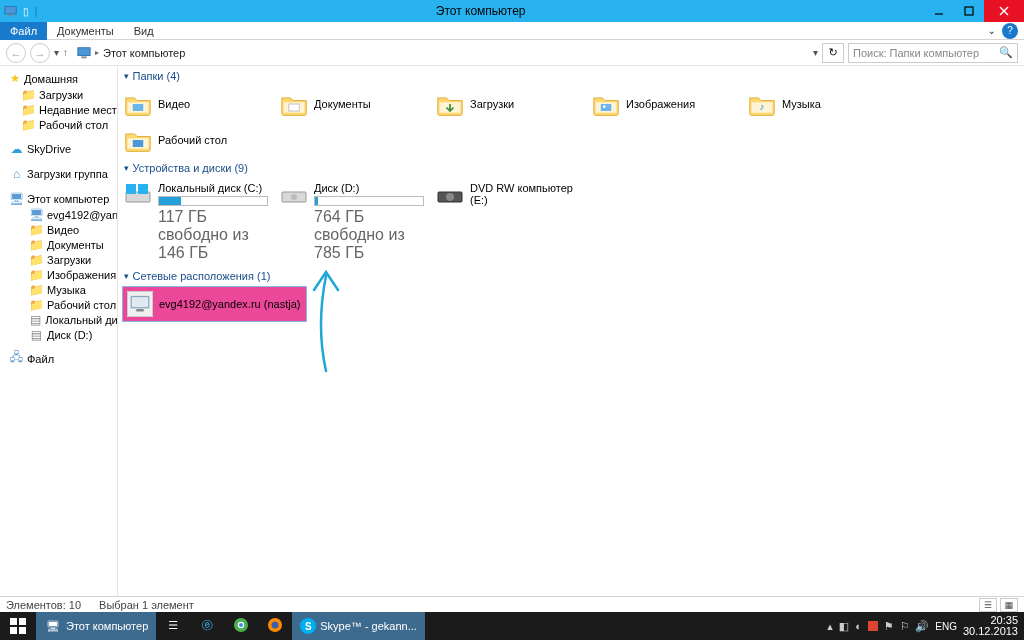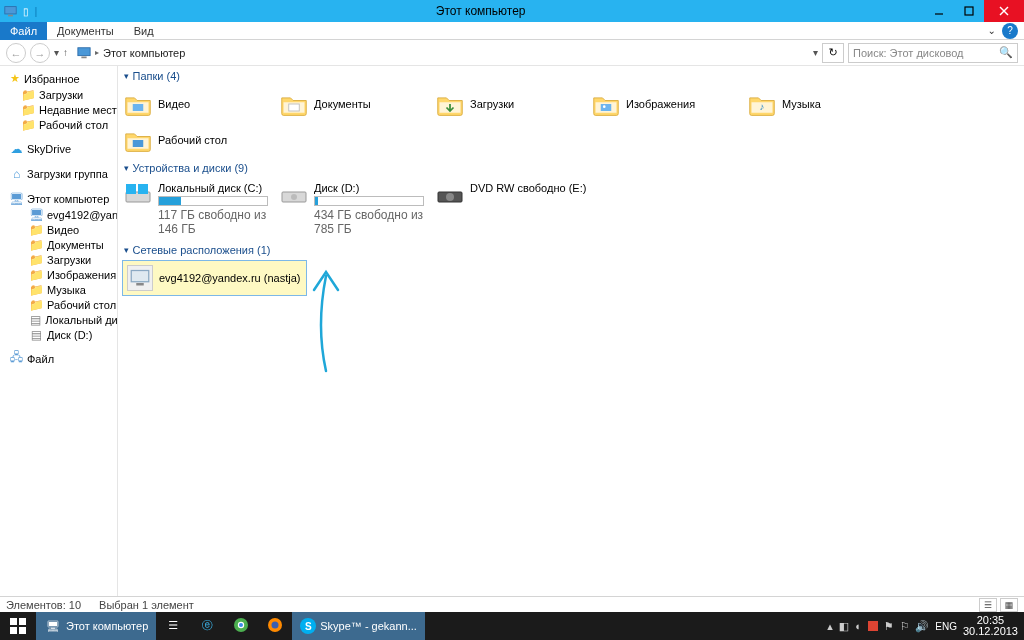--- a/index.html
+++ b/index.html
@@ -54,42 +54,42 @@
   .folder-cell { width:156px; display:flex; align-items:center; gap:6px; padding:4px 2px; }
   .folder-cell .big-folder { width:28px; height:28px; display:flex; align-items:center; justify-content:center;}
   .folder-svg { width:28px; height:24px;}
 
   .drives { display:flex; flex-wrap:wrap; gap:0;}
   .drive-cell { width:156px; display:flex; gap:6px; align-items:flex-start; padding:4px 2px;}
   .drive-ico { width:28px; height:28px;}
   .drive-info { display:flex; flex-direction:column; gap:2px;}
   .progress { width:110px; height:10px; border:1px solid #bcbcbc; background:#fff; position:relative;}
   .progress-fill { height:100%; background:#26a0da;}
-  .drive-sub { font-size:12px; color:#666;}
-
-  .netloc { display:inline-flex; align-items:center; gap:6px; border:1px solid #7cb8e8; background:#fef9c3; padding:4px 6px 4px 4px;}
+  .drive-sub { font-size:16px; color:#666;}
+
+  .netloc { display:inline-flex; align-items:center; gap:6px; border:1px solid #7cb8e8; background:#ec4899; padding:4px 6px 4px 4px;}
   .netloc-ico { width:26px; height:26px; background:#f0f0f0; border:1px solid #ccc; display:flex;align-items:center;justify-content:center;}
 
   .annot-arrow { position:absolute; left:190px; top:190px; pointer-events:none;}
   .annot-arrow svg { width:40px; height:120px; }
   .annot-arrow path { stroke:#1fa7d8; stroke-width:2.5; fill:none; stroke-linecap:round;}
 
   .statusbar { height:16px; border-top:1px solid #d4d4d4; display:flex; align-items:center; padding:0 6px; font-size:11px; color:#444; gap:18px; background:#fff;}
   .status-right { margin-left:auto; display:flex; gap:3px;}
   .view-btn { width:18px; height:14px; border:1px solid #ccc; display:flex; align-items:center; justify-content:center; font-size:9px;}
 
   .taskbar { height:28px; background:#1b1b1b; display:flex; align-items:center; }
   .task-start { width:36px; height:100%; display:flex; align-items:center; justify-content:center; background:#1b1b1b;}
   .task-start svg { width:16px;height:16px;}
   .task-item { height:100%; display:flex; align-items:center; gap:4px; padding:0 8px; color:#fff; font-size:11px; }
   .task-item.active { background:#3d6a8f;}
   .task-item.tab { border-bottom:2px solid rgba(255,255,255,0);}
   .task-ico { width:18px; height:18px; display:flex; align-items:center; justify-content:center;}
   .sys-tray { margin-left:auto; display:flex; align-items:center; gap:6px; color:#fff; padding-right:6px;}
-  .sys-tray .t { font-size:10px; line-height:11px; text-align:center;}
+  .sys-tray .t { font-size:10px; line-height:11px; text-align:right;}
   .sys-tray .tray-ico { font-size:11px; color:#ccc;}
   .sys-tray .lang { font-size:10px;}
   .sys-tray .red-box { width:10px;height:10px;background:#d43; display:inline-block;}
 </style>
 </head>
 <body>
 
 <div class="titlebar">
   <div class="title-left">
     <span class="ico pc">
@@ -140,31 +140,31 @@
     <svg class="crumb-pc" viewBox="0 0 16 16">
         <rect x="1" y="2" width="14" height="9" fill="#4a98d8" stroke="#2a6aa8"></rect>
         <rect x="5" y="12" width="6" height="2" fill="#888"></rect>
       </svg>
     <span class="crumb-sep">▸</span>
     <span class="crumb-text">Этот компьютер</span>
   </div>
   <span class="nav-chev">▾</span>
   <div class="refresh">↻</div>
   <div class="search">
-    <span>Поиск: Этот дисковод</span>
+    <span>Поиск: Папки компьютер</span>
     <span class="search-icon">🔍</span>
   </div>
 </div>
 
 <div class="body">
   <div class="sidebar">
     <div class="side-group">
       <div class="side-head">
         <span class="star">★</span>
-        <span>Избранное</span>
+        <span>Домашняя</span>
       </div>
       <div class="side-item">
           <span class="ico folder">📁</span>
           <span>Загрузки</span>
         </div>
       <div class="side-item">
           <span class="ico folder">📁</span>
           <span>Недавние места</span>
         </div>
       <div class="side-item">
@@ -327,31 +327,31 @@
         <div class="drive-cell">
           <div class="drive-ico"><svg width="28" height="28" viewBox="0 0 28 28">
               <rect x="2" y="10" width="24" height="10" rx="1" fill="#d8d8d8" stroke="#999"></rect>
               <circle cx="14" cy="15" r="3" fill="#bbb"></circle>
             </svg></div>
           <div class="drive-info">
             <span>Диск (D:)</span>
             <div class="progress">
               <div class="progress-fill" style="width:3%"></div>
             </div>
-            <span class="drive-sub">434 ГБ свободно из 785 ГБ</span>
+            <span class="drive-sub">764 ГБ свободно из 785 ГБ</span>
           </div>
         </div>
         <div class="drive-cell">
           <div class="drive-ico"><svg width="28" height="28" viewBox="0 0 28 28">
               <rect x="2" y="10" width="24" height="10" rx="1" fill="#555" stroke="#333"></rect>
               <circle cx="14" cy="15" r="4" fill="#888"></circle>
               <text x="14" y="9" font-size="5" text-anchor="middle" fill="#fff">DVD</text>
             </svg></div>
           <div class="drive-info">
-            <span>DVD RW свободно (E:)</span>
+            <span>DVD RW компьютер (E:)</span>
           </div>
         </div>
       </div>
 
     
     <div class="section-hdr">
       <span class="tri">▾</span>
       <span>Сетевые расположения (1)</span>
     </div>
     <div class="netloc">

